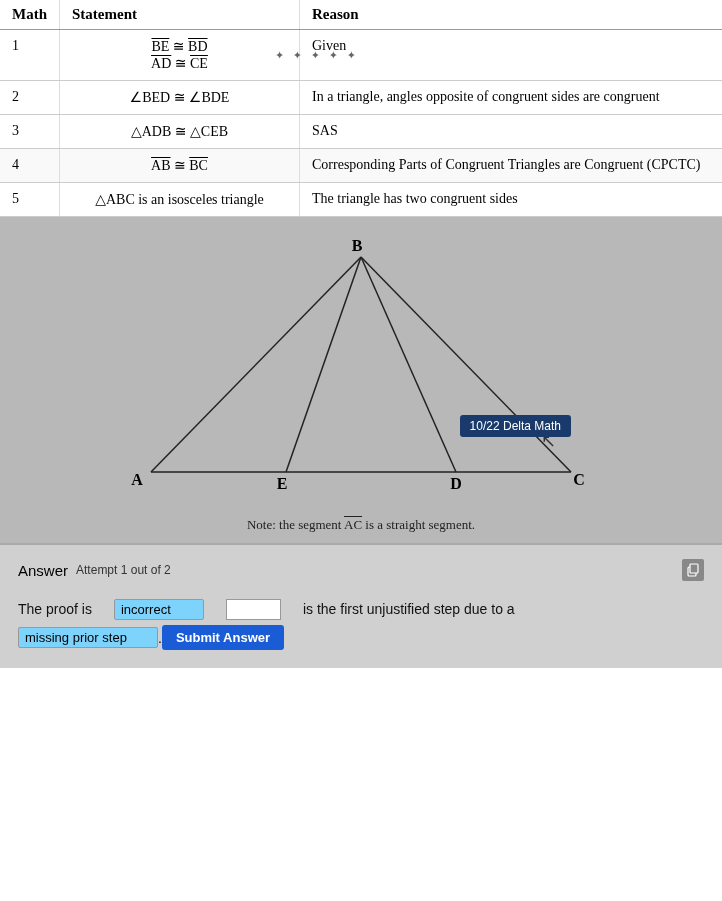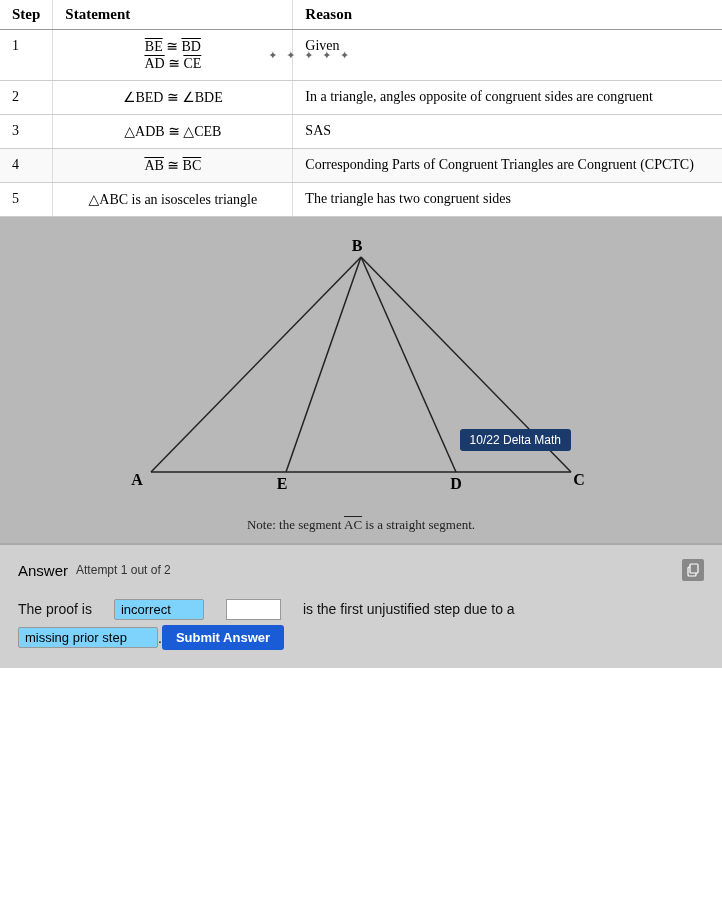--- a/index.html
+++ b/index.html
@@ -76,21 +76,21 @@
       align-items: center;
       position: relative;
     }
     .diagram-svg-wrap {
       position: relative;
       display: inline-block;
     }
     .delta-math-badge {
       position: absolute;
       right: 30px;
-      bottom: 60px;
+      bottom: 74px;
       background: #1a3a6b;
       color: #fff;
       font-family: Arial, sans-serif;
       font-size: 12px;
       padding: 4px 10px;
       border-radius: 3px;
       white-space: nowrap;
     }
     .note-text {
       font-size: 13px;
@@ -187,21 +187,21 @@
     }
   </style>
 </head>
 <body>
 
 <div class="page">
 
   <table class="proof-table">
     <thead>
       <tr>
-        <th class="step-col">Step</th>
+        <th class="step-col">Math</th>
         <th class="stmt-col">Statement</th>
         <th>Reason</th>
       </tr>
     </thead>
     <tbody>
 
       <tr class="row-1">
         <td>1</td>
         <td style="position:relative;">
           <span class="math-line">

